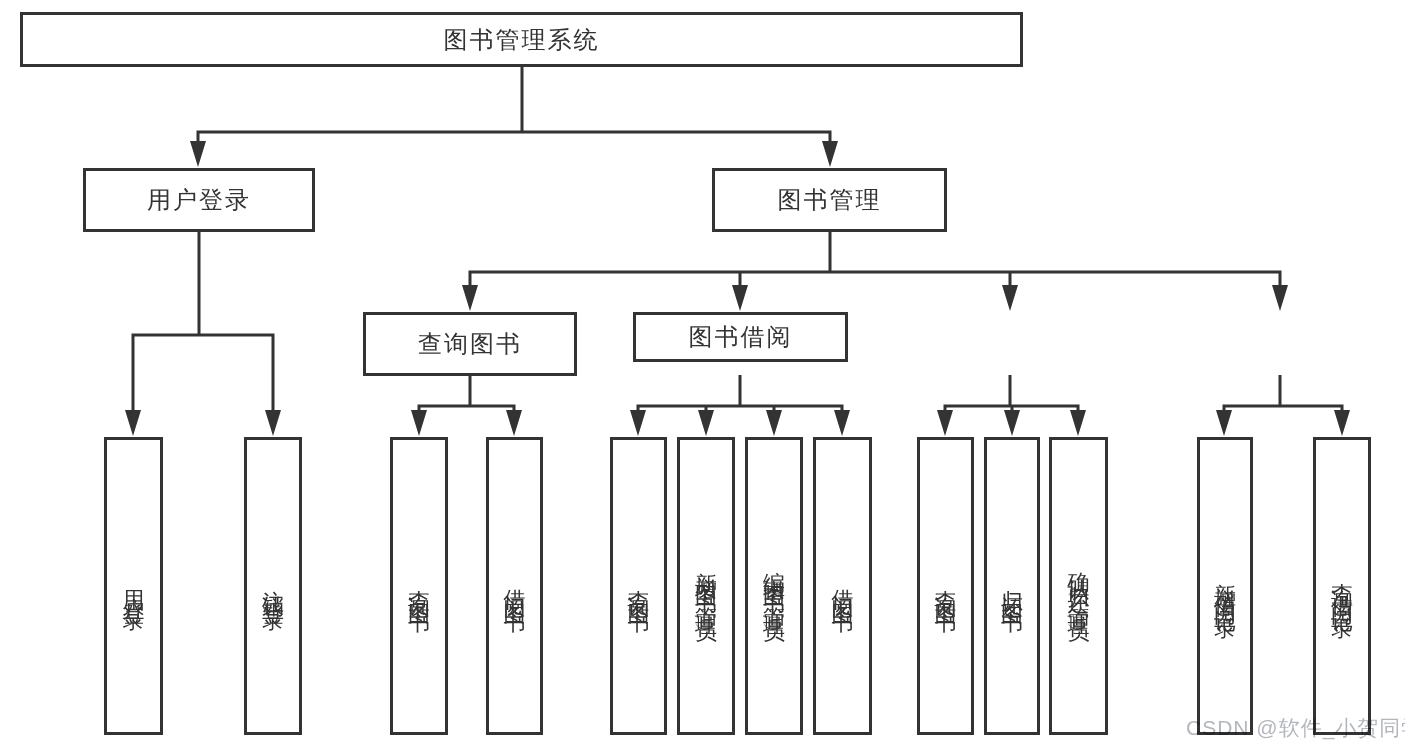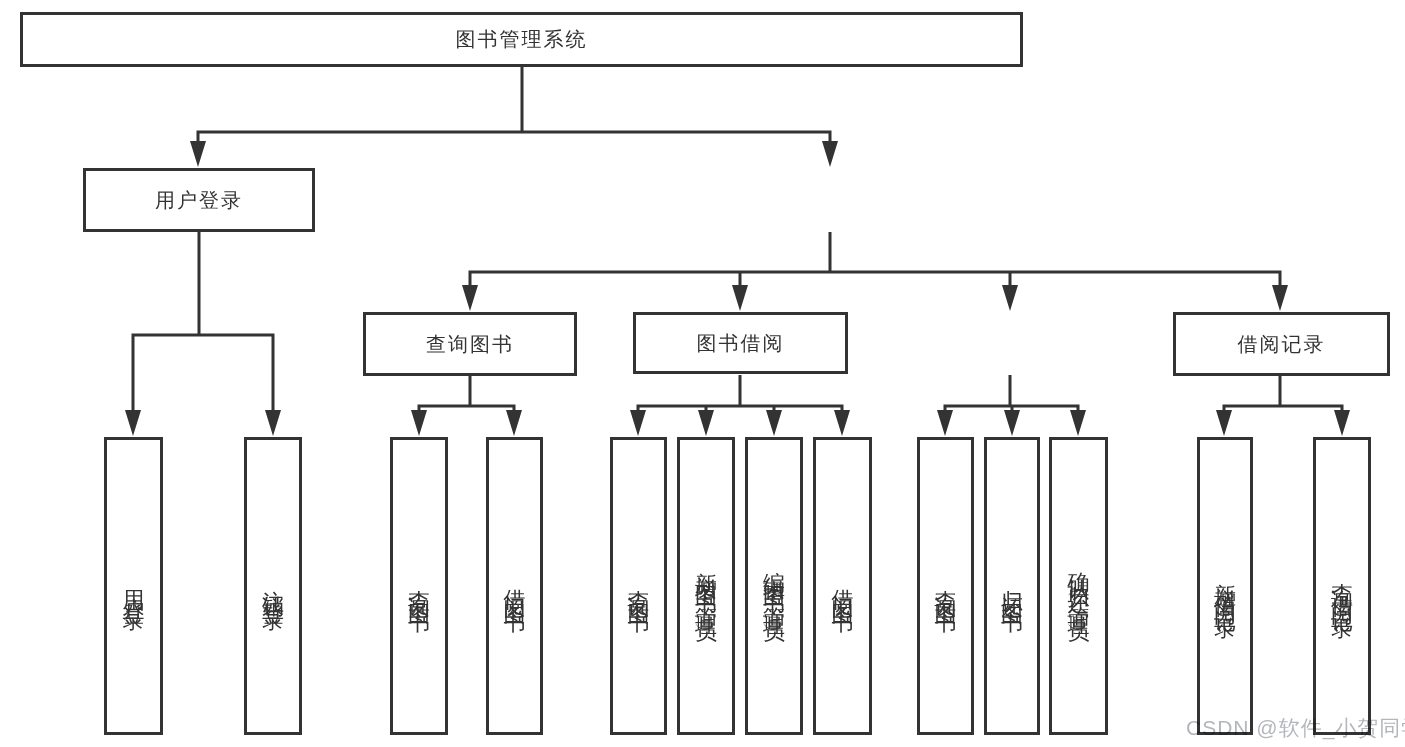--- a/index.html
+++ b/index.html
@@ -4,21 +4,21 @@
 <style>
   html,body{margin:0;padding:0;background:#ffffff;}
   #stage{
     position:relative;width:1405px;height:747px;background:#ffffff;overflow:hidden;
     font-family:"Liberation Sans","DejaVu Sans",sans-serif;color:#333333;
   }
   #connectors{position:absolute;left:0;top:0;z-index:1;}
   .box{
     position:absolute;box-sizing:border-box;border:3px solid #333333;background:#ffffff;
     display:flex;align-items:center;justify-content:center;z-index:2;
-    font-size:20px;letter-spacing:2px;color:#333333;white-space:nowrap;
+    font-size:24px;letter-spacing:2px;color:#333333;white-space:nowrap;
   }
   .v{
     writing-mode:vertical-rl;text-orientation:mixed;
     letter-spacing:0.32em;white-space:normal;line-height:1.0;
     font-size:22px;
   }
   #watermark{
     position:absolute;z-index:3;left:1186px;top:714px;
     font-size:21px;letter-spacing:1px;color:#b3b6bc;mix-blend-mode:multiply;
     white-space:nowrap;
@@ -44,24 +44,24 @@
          M125 410h16L133 436Z M265 410h16L273 436Z
          M411 410h16L419 436Z M506 410h16L514 436Z
          M630 410h16L638 436Z M698 410h16L706 436Z M766 410h16L774 436Z M834 410h16L842 436Z
          M937 410h16L945 436Z M1004 410h16L1012 436Z M1070 410h16L1078 436Z
          M1216 410h16L1224 436Z M1334 410h16L1342 436Z" fill="#333333" stroke="none"></path>
   </svg>
 
   <div class="box" style="left:20px;top:12px;width:1003px;height:55px">图书管理系统</div>
 
   <div class="box" style="left:83px;top:168px;width:232px;height:64px">用户登录</div>
+  <div class="box" style="left:712px;top:168px;width:235px;height:64px">图书管理</div>
 
   <div class="box" style="left:363px;top:312px;width:214px;height:64px">查询图书</div>
-  <div class="box" style="left:633px;top:312px;width:215px;height:62px">图书借阅</div>
-  <div class="box" style="left:1173px;top:312px;width:217px;height:64px">借阅记录</div>
+  <div class="box" style="left:633px;top:312px;width:215px;height:50px">图书借阅</div>
 
   <div class="box v" style="left:104px;top:437px;width:59px;height:298px">用户登录</div>
   <div class="box v" style="left:244px;top:437px;width:58px;height:298px">注销登录</div>
 
   <div class="box v" style="left:390px;top:437px;width:58px;height:298px">查询图书</div>
   <div class="box v" style="left:486px;top:437px;width:57px;height:298px">借阅图书</div>
 
   <div class="box v" style="left:610px;top:437px;width:57px;height:298px">查询图书</div>
   <div class="box v" style="left:677px;top:437px;width:58px;height:298px">新增图书（管理员）</div>
   <div class="box v" style="left:745px;top:437px;width:58px;height:298px">编辑图书（管理员）</div>

